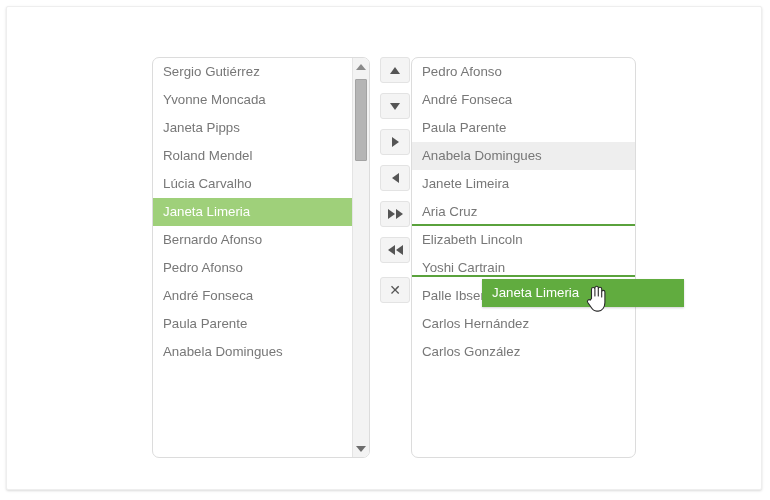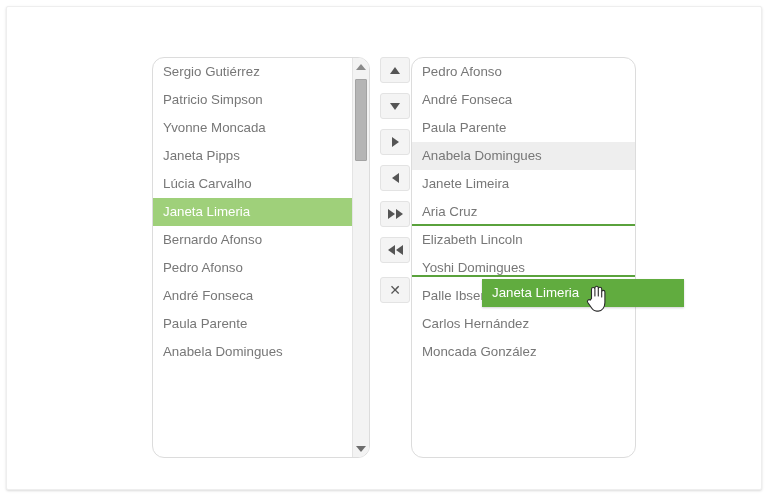--- a/index.html
+++ b/index.html
@@ -37,21 +37,21 @@
     width: 484px;
     height: 401px;
   }
 
   
   .listbox {
     position: absolute;
     top: 0;
     background: #ffffff;
     border: 1px solid #dcdcdc;
-    border-radius: 12px;
+    border-radius: 7px;
     box-sizing: border-box;
     height: 401px;
     overflow: hidden;
   }
   #source-listbox {
     left: 0;
     width: 218px;
   }
   #target-listbox {
     left: 259px;
@@ -218,23 +218,23 @@
 </head>
 <body>
 
 <div id="page-card">
 
   <div id="picklist">
 
     <div class="listbox" id="source-listbox">
       <div class="list-inner" id="source-items">
           <div class="list-item">Sergio Gutiérrez</div>
-          <div class="list-item">Patricio Simpson</div>
           <div class="list-item">Yvonne Moncada</div>
           <div class="list-item">Janeta Pipps</div>
+          <div class="list-item">Roland Mendel</div>
           <div class="list-item">Lúcia Carvalho</div>
           <div class="list-item selected">Janeta Limeria</div>
           <div class="list-item">Bernardo Afonso</div>
           <div class="list-item">Pedro Afonso</div>
           <div class="list-item">André Fonseca</div>
           <div class="list-item">Paula Parente</div>
           <div class="list-item">Anabela Domingues</div>
         </div>
 
       <div id="source-scrollbar">
@@ -288,24 +288,24 @@
 
     <div class="listbox" id="target-listbox">
       <div class="list-inner" id="target-items">
           <div class="list-item">Pedro Afonso</div>
           <div class="list-item">André Fonseca</div>
           <div class="list-item">Paula Parente</div>
           <div class="list-item hovered">Anabela Domingues</div>
           <div class="list-item">Janete Limeira</div>
           <div class="list-item dropline">Aria Cruz</div>
           <div class="list-item">Elizabeth Lincoln</div>
-          <div class="list-item">Yoshi Domingues</div>
+          <div class="list-item">Yoshi Cartrain</div>
           <div class="list-item">Palle Ibsen</div>
           <div class="list-item">Carlos Hernández</div>
-          <div class="list-item">Moncada González</div>
+          <div class="list-item">Carlos González</div>
         </div>
     </div>
 
     <div id="drop-indicator"></div>
 
     <div id="drag-ghost">Janeta Limeria</div>
 
     <div id="cursor">
       <svg width="22" height="28" viewBox="0 0 22 28" xmlns="http://www.w3.org/2000/svg">
         <path d="M5.5 13.5 V4.2 a1.7 1.7 0 0 1 3.4 0 V11 V3.0 a1.7 1.7 0 0 1 3.4 0 V11 V4.0

